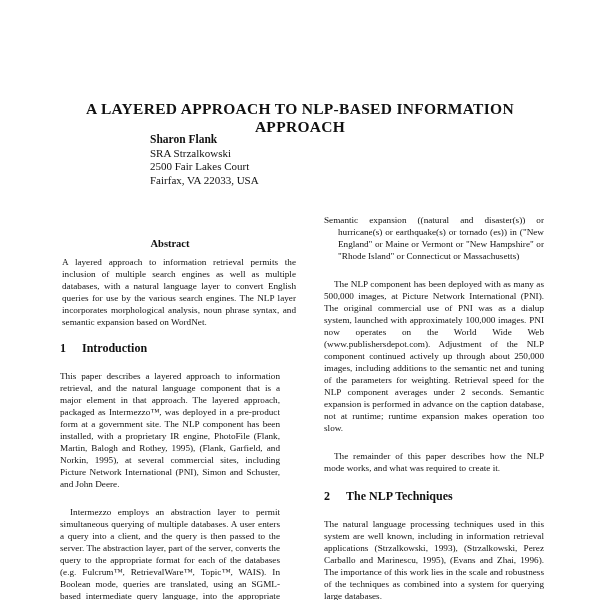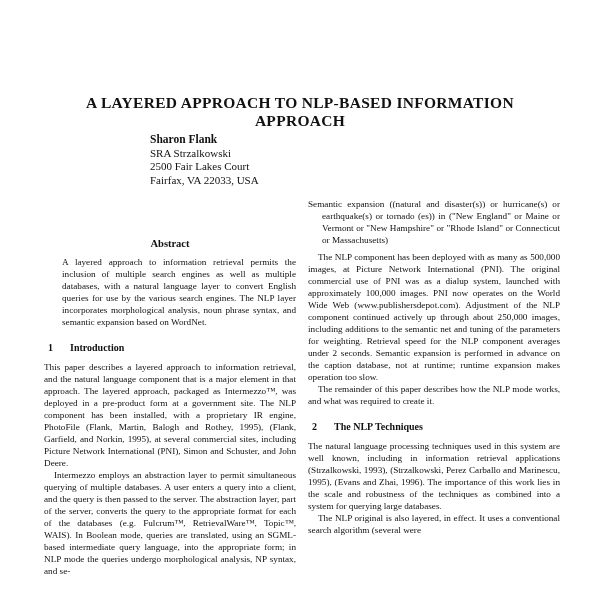--- a/index.html
+++ b/index.html
@@ -2,44 +2,44 @@
 <html><head>
   <meta charset="utf-8">
   <style>
     html, body { margin: 0; padding: 0; background: #ffffff; }
     body {
       width: 600px; height: 600px; overflow: hidden; position: relative;
       font-family: "Liberation Serif", "DejaVu Serif", serif;
       color: #111;
     }
     .title {
-      position: absolute; left: 60px; top: 94px; width: 480px;
+      position: absolute; left: 60px; top: 100px; width: 480px;
       text-align: center; font-weight: bold; font-size: 15.5px;
       line-height: 18px; letter-spacing: 0.3px;
     }
     .authors {
       position: absolute; left: 150px; top: 133px; width: 300px;
       font-size: 11px; line-height: 13.5px;
     }
     .authors .name { font-weight: bold; font-size: 11.5px; }
     .col {
       position: absolute; width: 252px; font-size: 9.2px; line-height: 12px;
       text-align: justify;
     }
     .col-left { left: 44px; top: 238px; }
     .col-right { left: 308px; top: 198px; }
     .abstract-title {
       text-align: center; font-weight: bold; font-size: 10.5px; margin: 0 0 6px 0;
     }
     .abstract-body { margin: 0 0 0 18px; }
     .section-title {
-      font-weight: bold; font-size: 10px; margin: 14px 0 7px 4px;
+      font-weight: bold; font-size: 12px; margin: 14px 0 7px 16px;
     }
     .section-title .num { display: inline-block; width: 22px; }
-    p { margin: 0; }
+    p { margin: 16px; }
     .indent { text-indent: 10px; }
     .hang {
       padding-left: 14px; text-indent: -14px; margin-bottom: 5px;
     }
   </style>
 </head>
 <body>
 
 <div class="title">
   <div>A LAYERED APPROACH TO NLP-BASED INFORMATION</div>

